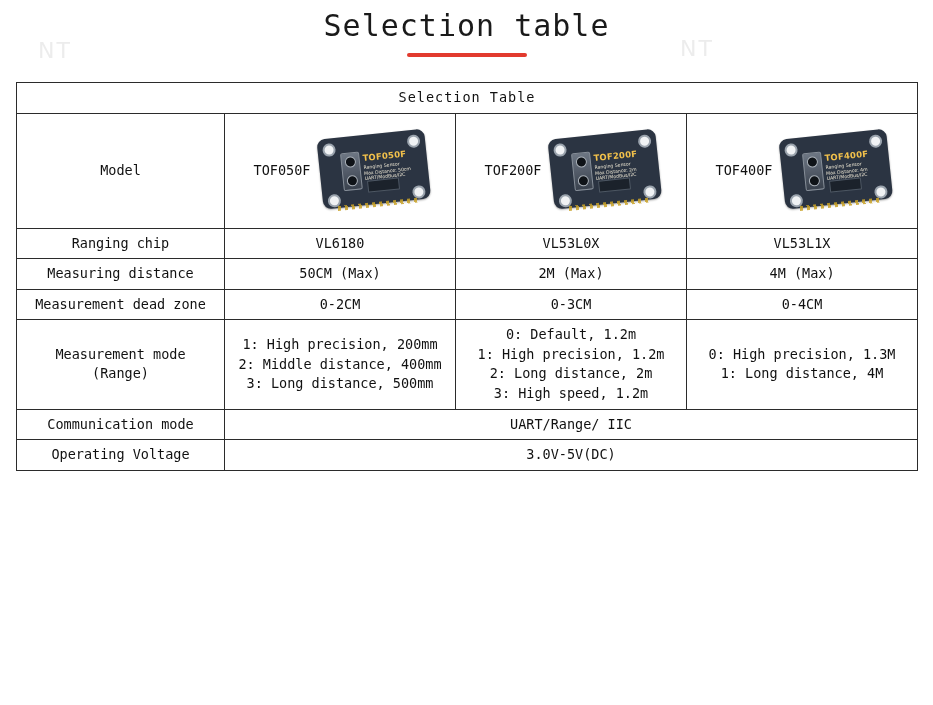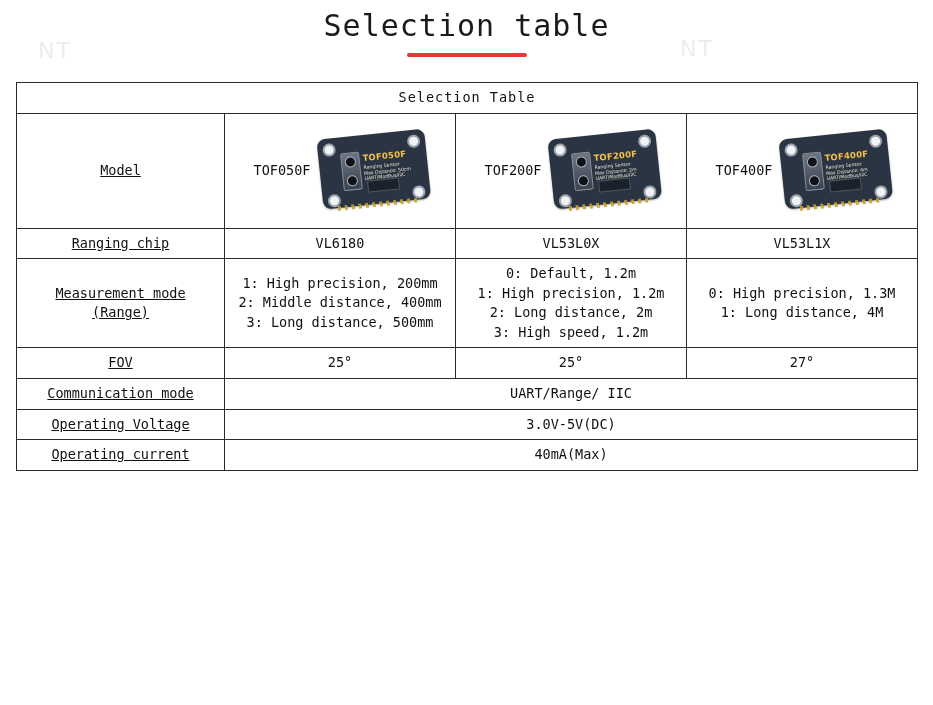--- a/index.html
+++ b/index.html
@@ -73,21 +73,20 @@
     line-height: 1.45;
   }
   .caption-cell {
     font-size: 17px;
     padding: 10px 4px;
     letter-spacing: 1px;
   }
   .rowlabel {
     width: 208px;
     font-size: 13.5px;
-    text-decoration: underline;
   }
   .model-cell {
     height: 104px;
   }
   .model-inner {
     display: flex;
     align-items: center;
     justify-content: center;
     gap: 10px;
   }
@@ -269,38 +268,40 @@
       </tr>
     </tbody>
     <tbody id="rows-body">
         <tr>
           <td class="rowlabel">Ranging chip</td>
           <td>VL6180</td>
           <td>VL53L0X</td>
           <td>VL53L1X</td>
         </tr>
         <tr>
+          <td class="rowlabel">Measuring distance</td>
+          <td>50CM (Max)</td>
+          <td>2M (Max)</td>
+          <td>4M (Max)</td>
+        </tr>
+        <tr>
+          <td class="rowlabel">Measurement dead zone</td>
+          <td>0-2CM</td>
+          <td>0-3CM</td>
+          <td>0-4CM</td>
+        </tr>
+        <tr>
           <td class="rowlabel">Measurement mode<br>(Range)</td>
           <td>1: High precision, 200mm<br>2: Middle distance, 400mm<br>3: Long distance, 500mm</td>
           <td>0: Default, 1.2m<br>1: High precision, 1.2m<br>2: Long distance, 2m<br>3: High speed, 1.2m</td>
           <td>0: High precision, 1.3M<br>1: Long distance, 4M</td>
         </tr>
         <tr>
-          <td class="rowlabel">FOV</td>
-          <td>25°</td>
-          <td>25°</td>
-          <td>27°</td>
-        </tr>
-        <tr>
           <td class="rowlabel">Communication mode</td>
           <td colspan="3">UART/Range/ IIC</td>
         </tr>
         <tr>
           <td class="rowlabel">Operating Voltage</td>
           <td colspan="3">3.0V-5V(DC)</td>
-        </tr>
-        <tr>
-          <td class="rowlabel">Operating current</td>
-          <td colspan="3">40mA(Max)</td>
         </tr>
       </tbody>
   </table>
 </div>
 
 </body></html>

